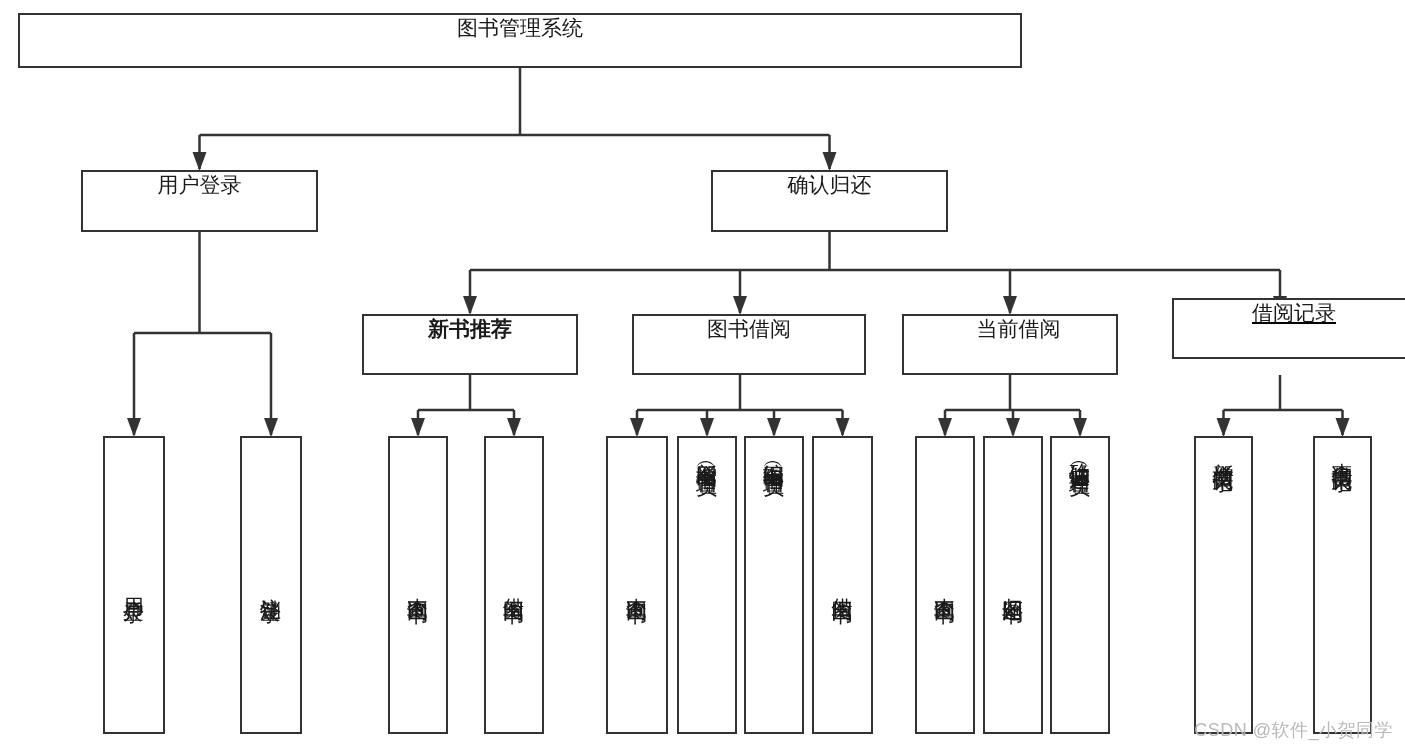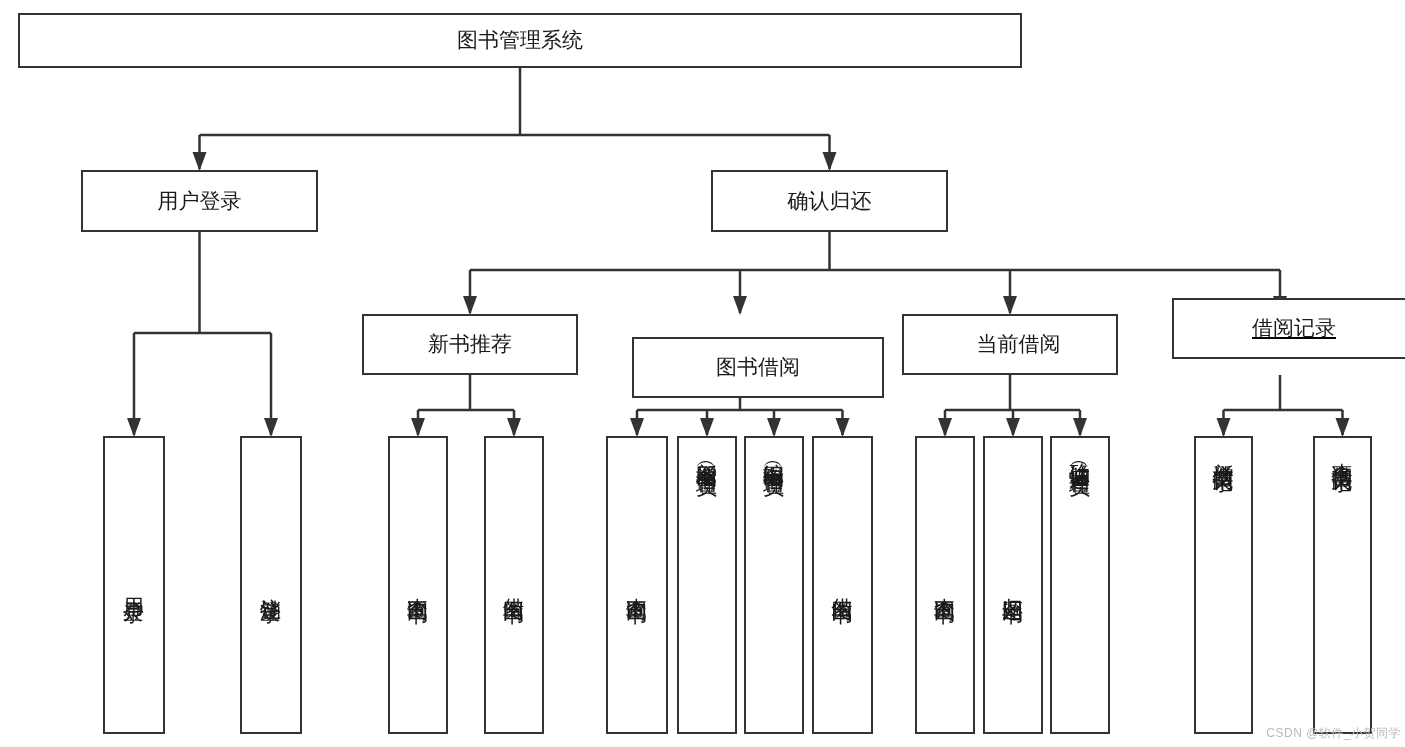--- a/index.html
+++ b/index.html
@@ -24,21 +24,20 @@
     top: 0;
     width: 1405px;
     height: 747px;
   }
   .node-box {
     position: absolute;
     box-sizing: border-box;
     background: #ffffff;
     border: 2px solid #333333;
     display: flex;
-    align-items: center;
     justify-content: center;
     overflow: hidden;
   }
   .node-label {
     color: #1a1a1a;
     font-family: "Liberation Sans", "DejaVu Sans", sans-serif;
     line-height: 1.25;
     white-space: nowrap;
   }
   .node-box.horizontal .node-label {
@@ -57,23 +56,23 @@
     text-orientation: upright;
     letter-spacing: 2px;
     line-height: 1;
   }
   .node-box.vertical.centered {
     align-items: center;
     padding-top: 0;
   }
   #watermark {
     position: absolute;
-    right: 4px;
+    right: 12px;
     bottom: 5px;
-    font-size: 12px;
+    font-size: 18px;
     color: #b9b9b9;
     letter-spacing: 0.5px;
     font-family: "Liberation Sans", "DejaVu Sans", sans-serif;
     white-space: nowrap;
     pointer-events: none;
   }
 </style>
 </head>
 <body>
 
@@ -137,24 +136,24 @@
   <div id="node-layer">
       <div class="node-box horizontal" style="left: 18px; top: 13px; width: 1004px; height: 55px; border-color: rgb(51, 51, 51);">
         <span class="node-label">图书管理系统</span>
       </div>
       <div class="node-box horizontal" style="left: 81px; top: 170px; width: 237px; height: 62px; border-color: rgb(51, 51, 51);">
         <span class="node-label">用户登录</span>
       </div>
       <div class="node-box horizontal" style="left: 711px; top: 170px; width: 237px; height: 62px; border-color: rgb(51, 51, 51);">
         <span class="node-label">确认归还</span>
       </div>
-      <div class="node-box horizontal" style="left: 362px; top: 314px; width: 216px; height: 61px; border-color: rgb(51, 51, 51);">
+      <div class="node-box horizontal" style="left: 362px; top: 314px; width: 216px; height: 61px; border-color: rgb(51, 51, 51); font-weight: bold;">
         <span class="node-label">新书推荐</span>
       </div>
-      <div class="node-box horizontal" style="left: 632px; top: 314px; width: 252px; height: 61px; border-color: rgb(51, 51, 51); margin-top: 23px;">
+      <div class="node-box horizontal" style="left: 632px; top: 314px; width: 234px; height: 61px; border-color: rgb(51, 51, 51);">
         <span class="node-label">图书借阅</span>
       </div>
       <div class="node-box horizontal" style="left: 902px; top: 314px; width: 216px; height: 61px; border-color: rgb(51, 51, 51); padding-left: 17px;">
         <span class="node-label">当前借阅</span>
       </div>
       <div class="node-box horizontal" style="left: 1172px; top: 298px; width: 244px; height: 61px; border-color: rgb(51, 51, 51); text-decoration: underline;">
         <span class="node-label">借阅记录</span>
       </div>
       <div class="node-box vertical centered" style="left: 103px; top: 436px; width: 62px; height: 298px; border-color: rgb(51, 51, 51);">
         <span class="node-label">用户登录</span>

